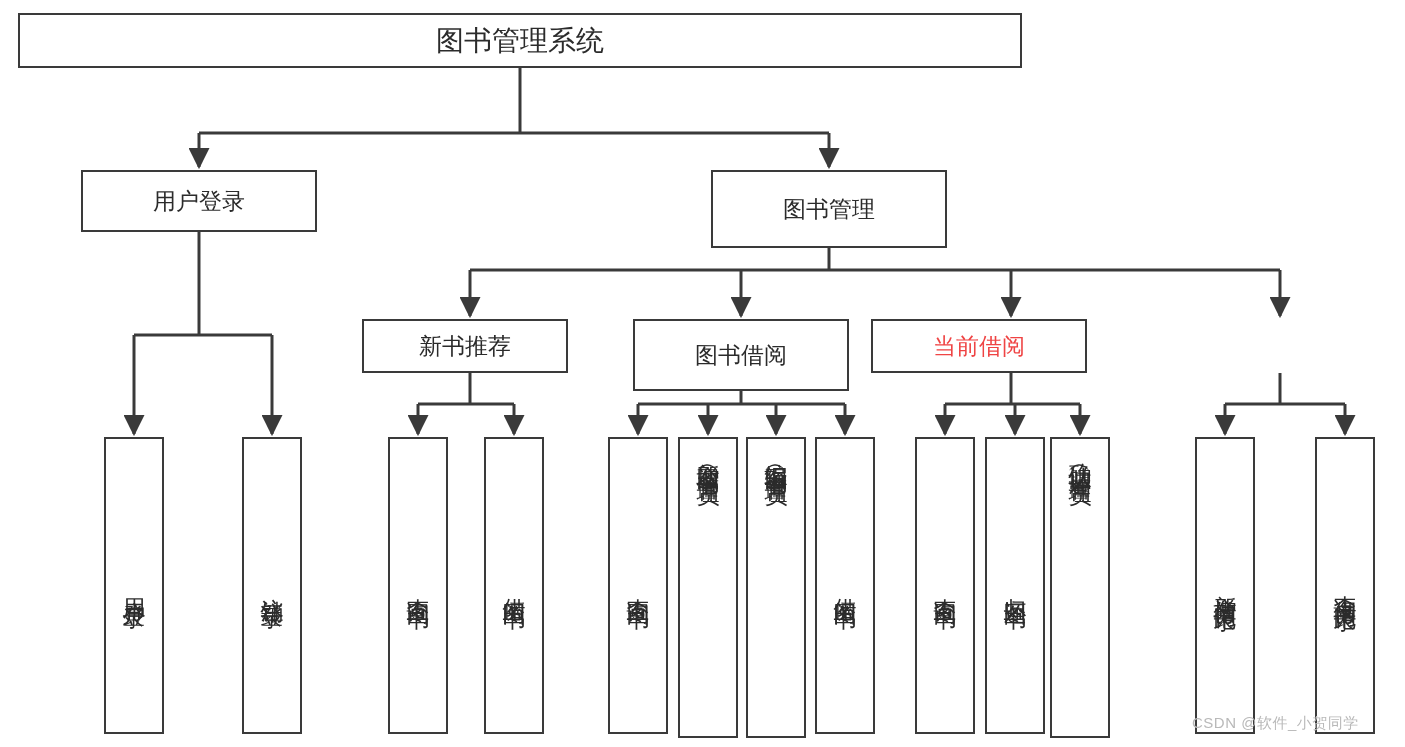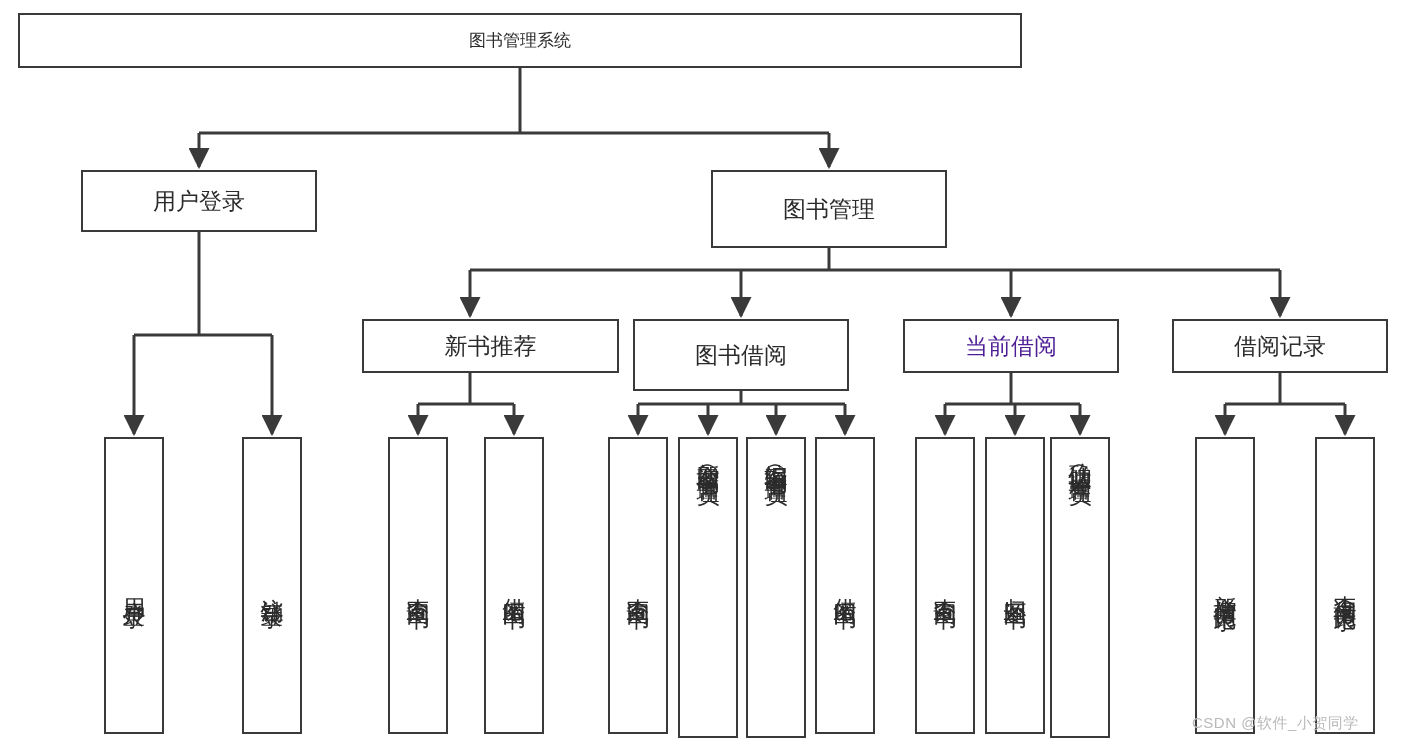--- a/index.html
+++ b/index.html
@@ -29,21 +29,21 @@
     position: absolute;
     box-sizing: border-box;
     background: #ffffff;
     border: 2px solid #3a3a3a;
     display: flex;
     align-items: center;
     justify-content: center;
     color: #2b2b2b;
   }
   .node.root {
-    font-size: 17px;
+    font-size: 28px;
   }
   .node.level2 {
     font-size: 23px;
   }
   .node.leaf {
     font-size: 23px;
     align-items: flex-start;
     justify-content: center;
     padding-top: 6px;
   }
@@ -123,31 +123,28 @@
     <span>图书管理系统</span>
   </div>
 
   <div class="node level2" id="node-l2-0" style="left: 81px; top: 170px; width: 236px; height: 62px; border-color: rgb(58, 58, 58); background: rgb(255, 255, 255); color: rgb(43, 43, 43);">
     <span>用户登录</span>
   </div>
   <div class="node level2" id="node-l2-1" style="left: 711px; top: 170px; width: 236px; height: 78px; border-color: rgb(58, 58, 58); background: rgb(255, 255, 255); color: rgb(43, 43, 43);">
     <span>图书管理</span>
   </div>
 
-  <div class="node level2" id="node-l3-0" style="left: 362px; top: 319px; width: 257px; height: 54px; border-color: rgb(58, 58, 58); background: rgb(255, 255, 255); color: rgb(43, 43, 43);">
+  <div class="node level2" id="node-l3-0" style="left: 362px; top: 319px; width: 206px; height: 54px; border-color: rgb(58, 58, 58); background: rgb(255, 255, 255); color: rgb(43, 43, 43);">
     <span>新书推荐</span>
   </div>
   <div class="node level2" id="node-l3-1" style="left: 633px; top: 319px; width: 216px; height: 72px; border-color: rgb(58, 58, 58); background: rgb(255, 255, 255); color: rgb(43, 43, 43);">
     <span>图书借阅</span>
   </div>
-  <div class="node level2" id="node-l3-2" style="left: 903px; top: 319px; width: 216px; height: 54px; border-color: rgb(58, 58, 58); background: rgb(255, 255, 255); color: #4c1d95;">
+  <div class="node level2" id="node-l3-2" style="left: 871px; top: 319px; width: 216px; height: 54px; border-color: rgb(58, 58, 58); background: rgb(255, 255, 255); color: #ef4444;">
     <span>当前借阅</span>
-  </div>
-  <div class="node level2" id="node-l3-3" style="left: 1172px; top: 319px; width: 216px; height: 54px; border-color: rgb(58, 58, 58); background: rgb(255, 255, 255); color: rgb(43, 43, 43);">
-    <span>借阅记录</span>
   </div>
 
   <div class="node leaf" id="node-leaf-0" style="left: 104px; top: 437px; width: 60px; height: 297px; align-items: center; padding-top: 0px; border-color: rgb(58, 58, 58); background: rgb(255, 255, 255); color: rgb(43, 43, 43);">
     <span class="vtext">用户登录</span>
   </div>
   <div class="node leaf" id="node-leaf-1" style="left: 242px; top: 437px; width: 60px; height: 297px; align-items: center; padding-top: 0px; border-color: rgb(58, 58, 58); background: rgb(255, 255, 255); color: rgb(43, 43, 43);">
     <span class="vtext">注销登录</span>
   </div>
   <div class="node leaf" id="node-leaf-2" style="left: 388px; top: 437px; width: 60px; height: 297px; align-items: center; padding-top: 0px; border-color: rgb(58, 58, 58); background: rgb(255, 255, 255); color: rgb(43, 43, 43);">
     <span class="vtext">查询图书</span>

